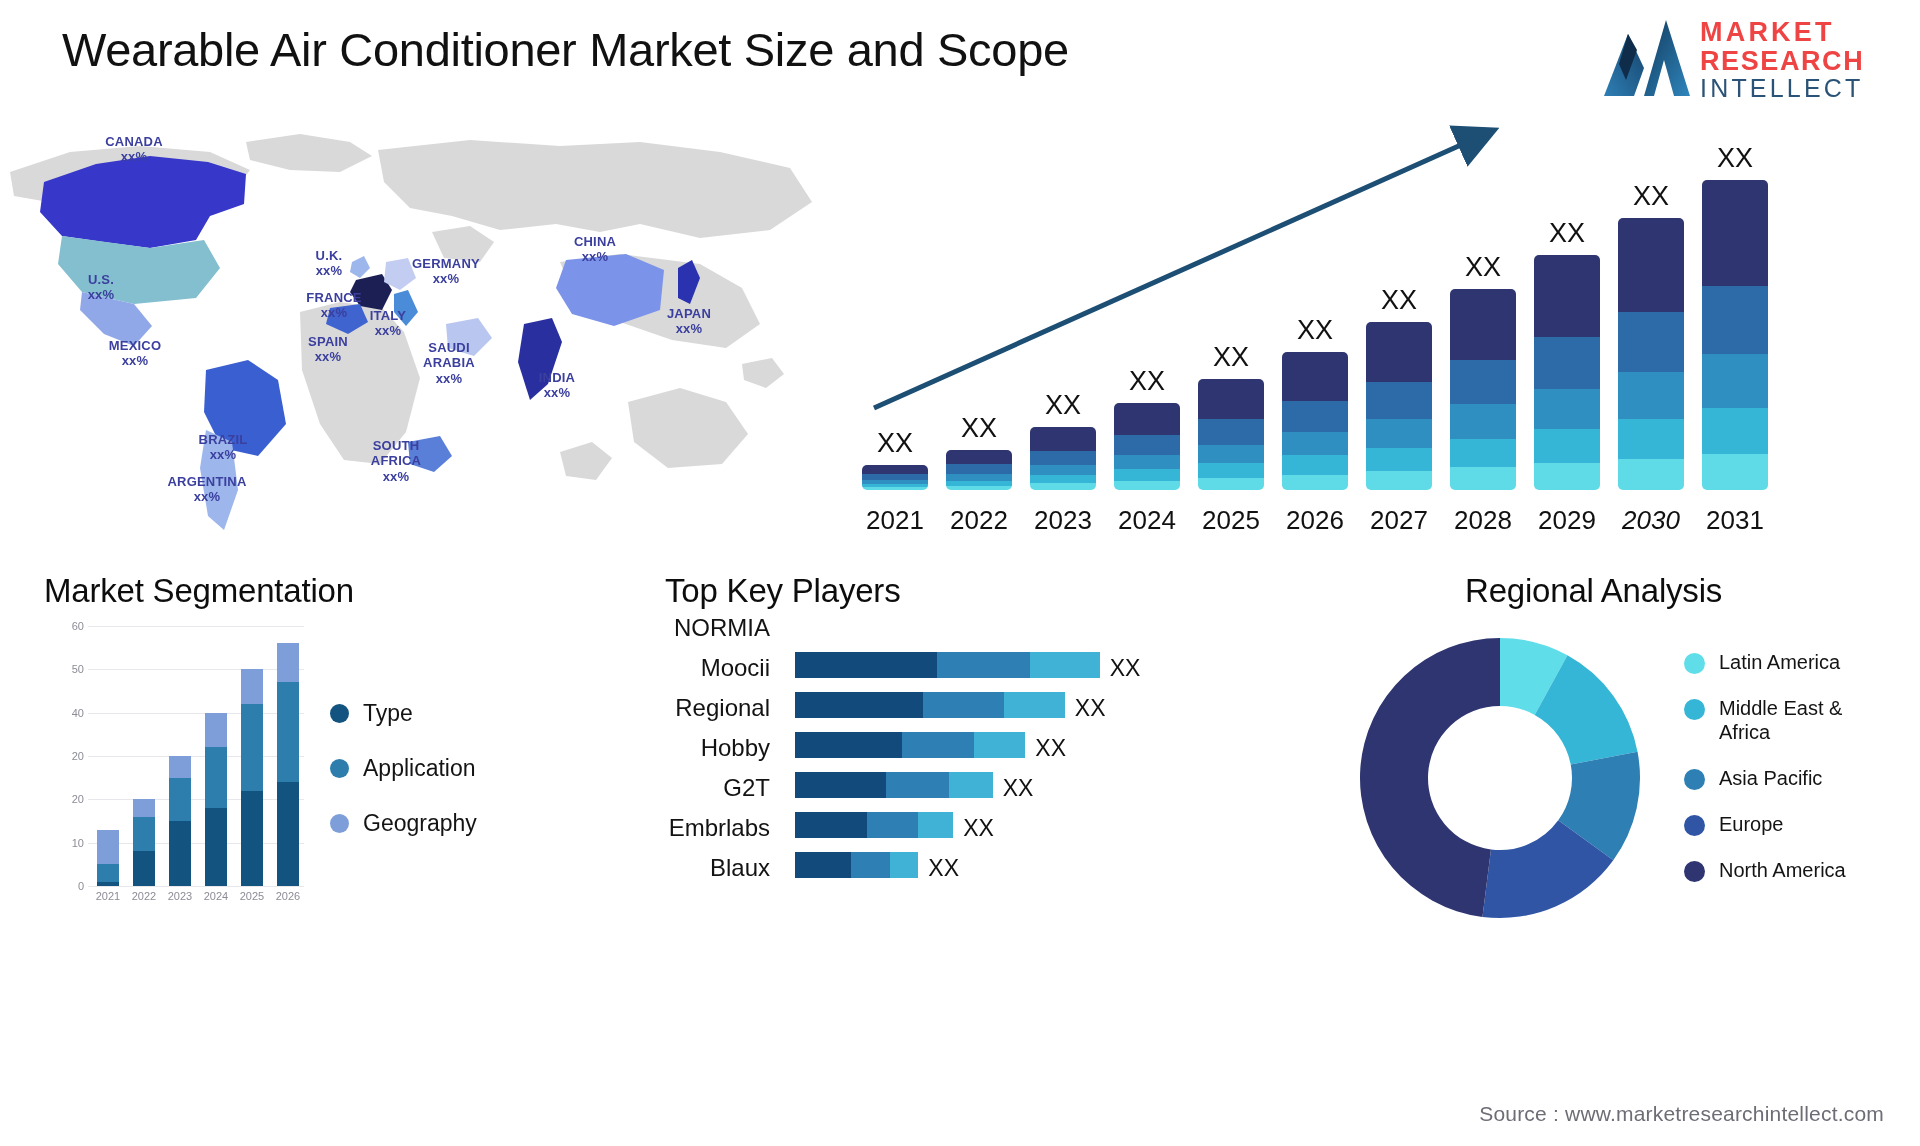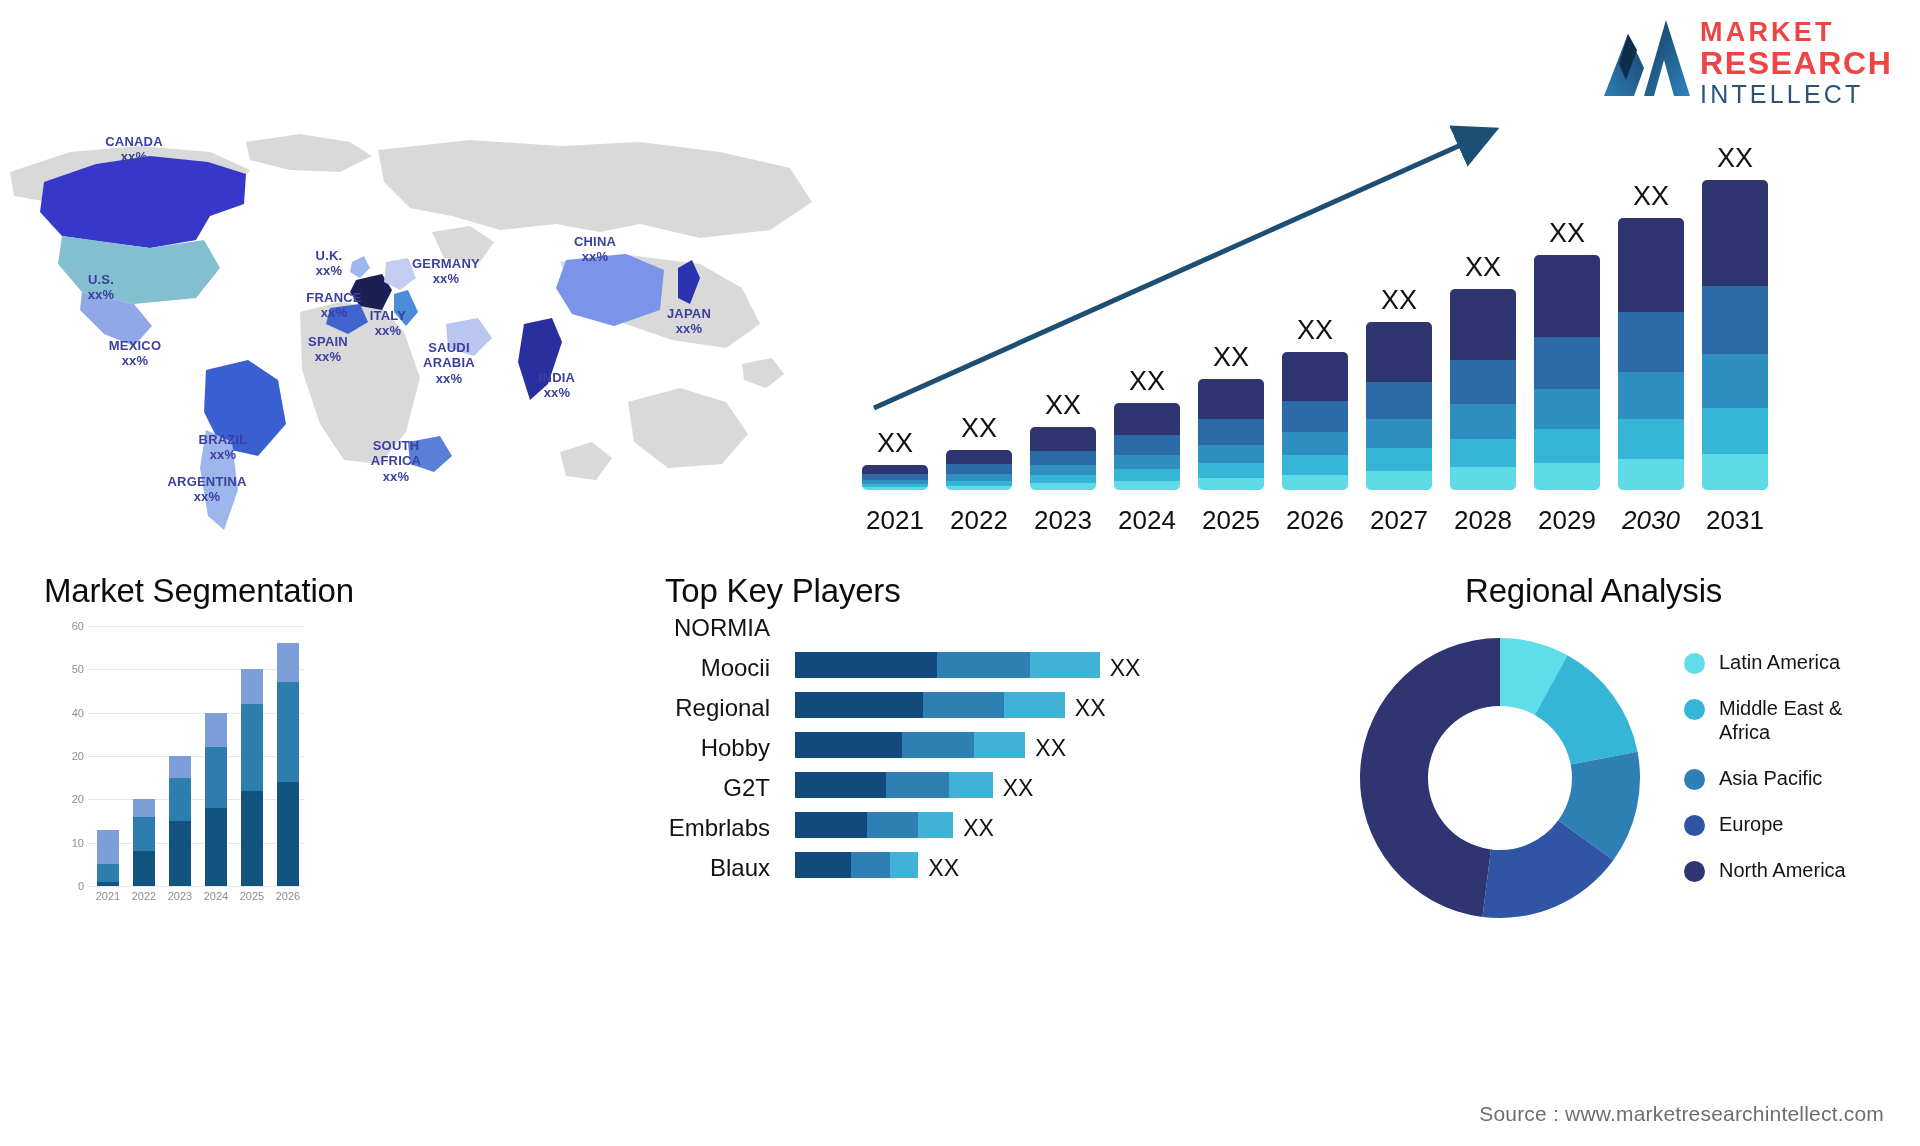--- a/index.html
+++ b/index.html
@@ -16,21 +16,21 @@
   #page-title {
     position: absolute; left: 62px; top: 22px;
     font-size: 47px; font-weight: 400; color: #111111;
     letter-spacing: -0.3px; white-space: nowrap;
   }
   #logo { position: absolute; right: 26px; top: 12px; width: 290px; height: 92px; }
   #logo-mark { position: absolute; left: 0; top: 8px; width: 86px; height: 76px; }
   #logo-text { position: absolute; left: 96px; top: 6px; width: 196px; }
   .logo-line { color: #ef4444; font-weight: 700; line-height: 1.06; }
   #logo-l1 { font-size: 27px; letter-spacing: 3.2px; }
-  #logo-l2 { font-size: 32px; letter-spacing: 1.6px; }
+  #logo-l2 { font-size: 27px; letter-spacing: 1.6px; }
   #logo-l3 { font-size: 25px; letter-spacing: 3.2px; font-weight: 400; color: #2b5377; }
 
   
   #map-panel { position: absolute; left: 0px; top: 112px; width: 840px; height: 450px; }
   #map-svg { position: absolute; left: 0; top: 0; }
   .map-label {
     position: absolute; color: #3b3f9e; font-weight: 700;
     font-size: 13px; line-height: 1.18; text-align: center;
     letter-spacing: 0.2px; white-space: pre-line;
   }
@@ -98,20 +98,21 @@
   .reg-txt { font-size: 20px; color: #141414; line-height: 1.2; max-width: 150px; }
   #source-line {
     position: absolute; right: 36px; bottom: 20px;
     font-size: 21px; color: #6d6d76; letter-spacing: 0.2px;
   }
 </style>
 </head>
 <body>
 
 <div id="header">
+  <div id="page-title">Wearable Air Conditioner Market Size and Scope</div>
   <div id="logo">
     <svg id="logo-mark" viewBox="0 0 86 76">
       <defs>
         <linearGradient id="lg1" x1="0" y1="1" x2="1" y2="0">
           <stop offset="0" stop-color="#2e7fb5"></stop>
             <stop offset="1" stop-color="#16436b"></stop>
         </linearGradient>
         <linearGradient id="lg2" x1="0" y1="0" x2="1" y2="1">
           <stop offset="0" stop-color="#123a5c"></stop>
             <stop offset="1" stop-color="#2f86bd"></stop>
@@ -362,20 +363,34 @@
         <div class="seg-seg" style="height: 44%; background: rgb(18, 83, 127);"></div>
       </div>
       <div class="seg-xlab" style="left: 172px;">2025</div>
       <div class="seg-bar" style="left: 217px; height: 242.667px;">
         <div class="seg-seg" style="height: 16.0714%; background: rgb(126, 158, 217);"></div>
         <div class="seg-seg" style="height: 41.0714%; background: rgb(45, 126, 173);"></div>
         <div class="seg-seg" style="height: 42.8571%; background: rgb(18, 83, 127);"></div>
       </div>
       <div class="seg-xlab" style="left: 208px;">2026</div>
     </div>
+  <div id="seg-legend">
+      <div class="seg-leg-row">
+        <span class="seg-dot" style="background:#12537f"></span>
+        <span class="seg-leg-txt">Type</span>
+      </div>
+      <div class="seg-leg-row">
+        <span class="seg-dot" style="background:#2d7ead"></span>
+        <span class="seg-leg-txt">Application</span>
+      </div>
+      <div class="seg-leg-row">
+        <span class="seg-dot" style="background:#7e9ed9"></span>
+        <span class="seg-leg-txt">Geography</span>
+      </div>
+    </div>
 </div>
 
 <div id="players-panel">
   <div class="section-title" id="players-title">Top Key Players</div>
   <div id="players-list">
       <div class="player-row" style="top: 58px; left: 0px; width: 760px;">
         <div class="player-name" style="left: 0px; right: auto; width: 230px; text-align: right; top: -4px;">NORMIA</div>
       </div>
       <div class="player-row" style="top: 98px; left: 0px; width: 760px;">
         <div class="player-name" style="left: 0px; right: auto; width: 230px; text-align: right; top: -4px;">Moocii</div>

